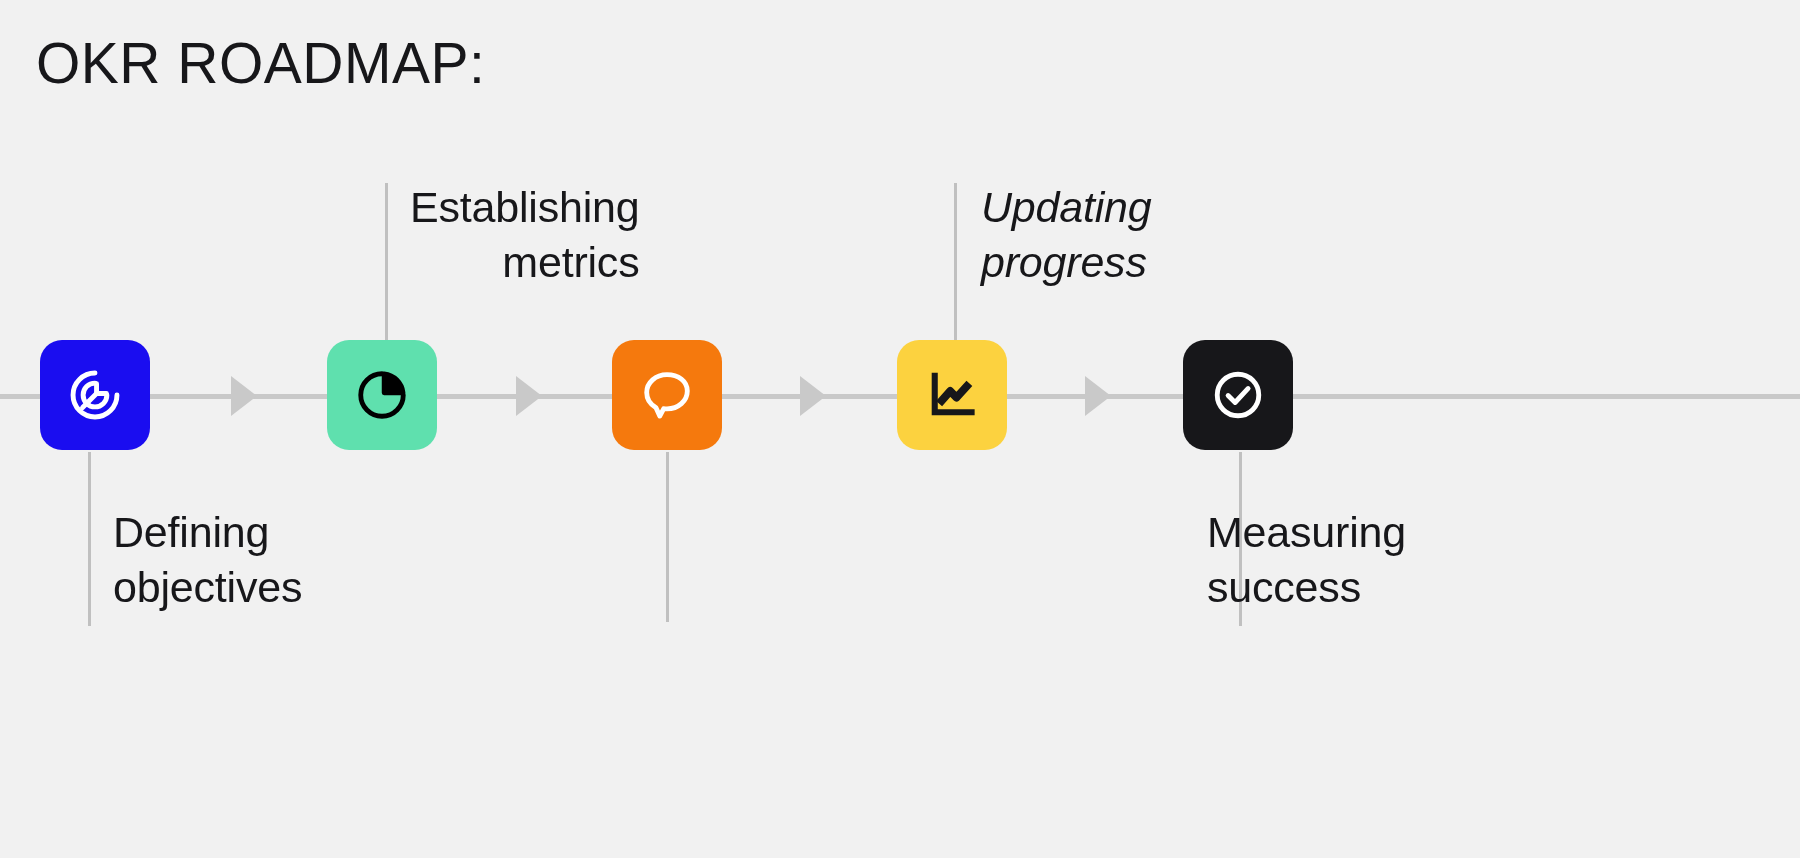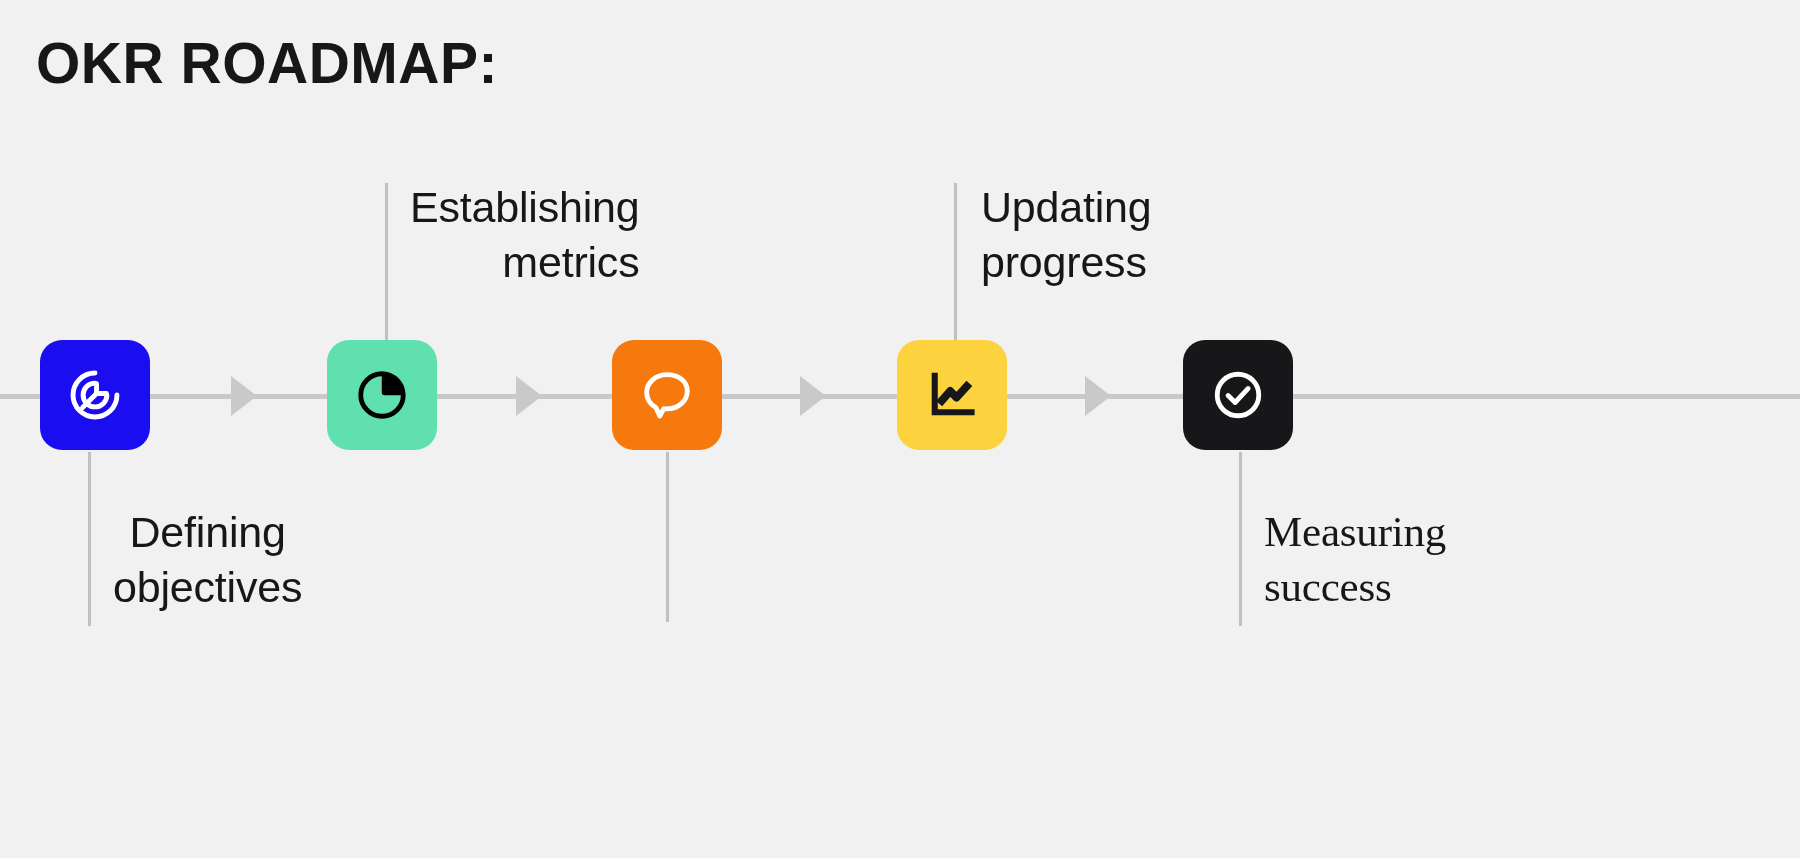--- a/index.html
+++ b/index.html
@@ -20,21 +20,21 @@
     position: absolute;
     inset: 0;
   }
 
   
   .page-title {
     position: absolute;
     left: 36px;
     top: 34px;
     font-size: 57px;
-    font-weight: 700;
+    font-weight: 400;
     letter-spacing: 0.5px;
     color: #17171a;
     line-height: 1.05;
     white-space: nowrap;
   }
 
   
   .axis-line {
     position: absolute;
     left: 0;
@@ -106,21 +106,21 @@
     <span>
       <svg width="62" height="62" viewBox="0 0 24 24" fill="none" stroke="#ffffff" stroke-width="1.9" stroke-linecap="round">
         <path d="M20.5 12a8.5 8.5 0 1 1-8.5-8.5"></path>
         <path d="M16.6 12a4.6 4.6 0 1 1-4.6-4.6"></path>
         <path d="M7.2 16.8 12.6 11.4"></path>
         <path d="M12.6 11.4 V7.6 M12.6 11.4 H16.4"></path>
       </svg>
     </span>
   </div>
 
-  <div class="stage-label" style="left:113px; top:505px;text-align:center;">Defining
+  <div class="stage-label" style="left:113px; top:505px;">Defining
 objectives</div>
 
   <div class="connector" style="left:385px; top:183px; height:160px;"></div>
 
   <div class="stage-tile" style="left:327px; background:#5fe0ae;">
     <span>
       <svg width="58" height="58" viewBox="0 0 24 24" fill="none" stroke="#000000" stroke-width="2" stroke-linecap="round" stroke-linejoin="round">
         <path d="M12 3.2a8.8 8.8 0 1 0 8.8 8.8"></path>
         <path d="M12.9 3.3 A8.8 8.8 0 0 1 20.7 11.1 L12.9 11.1 Z" fill="#000000" stroke="none"></path>
         <path d="M12.9 3.3 A8.8 8.8 0 0 1 20.7 11.1 L12.9 11.1 Z"></path>
@@ -147,30 +147,30 @@
 
   <div class="stage-tile" style="left:897px; background:#fcd23f;">
     <span>
       <svg width="56" height="56" viewBox="0 0 24 24" fill="none" stroke="#17171a" stroke-linecap="square" stroke-linejoin="miter">
         <path d="M4.6 3.8 V19.4 H20.4" stroke-width="2.6"></path>
         <path d="M7.6 14.4 11.2 10.3 13.9 13.1 18.3 8.3" stroke-width="3.4" stroke-linejoin="round"></path>
       </svg>
     </span>
   </div>
 
-  <div class="stage-label" style="left:981px; top:180px;">Updating
+  <div class="stage-label" style="left:981px; top:180px;font-style:italic;">Updating
 progress</div>
 
   <div class="connector" style="left:1239px; top:452px; height:174px;"></div>
 
   <div class="stage-tile" style="left:1183px; background:#17171a;">
     <span>
       <svg width="58" height="58" viewBox="0 0 24 24" fill="none" stroke="#ffffff" stroke-width="2" stroke-linecap="round" stroke-linejoin="round">
         <circle cx="12" cy="12" r="8.6"></circle>
         <path d="M7.9 12.2 10.8 15.1 16.2 9.3"></path>
       </svg>
     </span>
   </div>
 
-  <div class="stage-label" style="left:1264px; top:505px;font-family:Liberation Serif, serif;">Measuring
+  <div class="stage-label" style="left:1207px; top:505px;">Measuring
 success</div>
 
 </div>
 
 </body></html>

